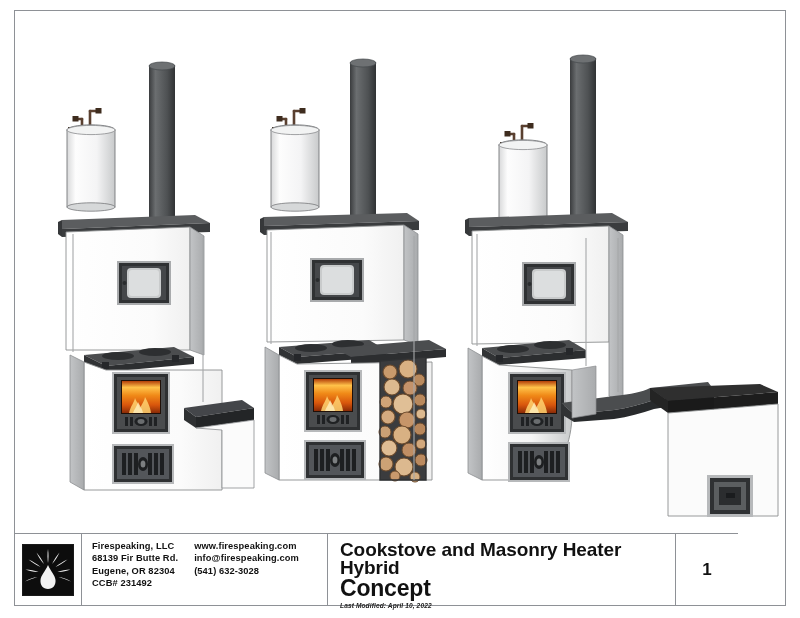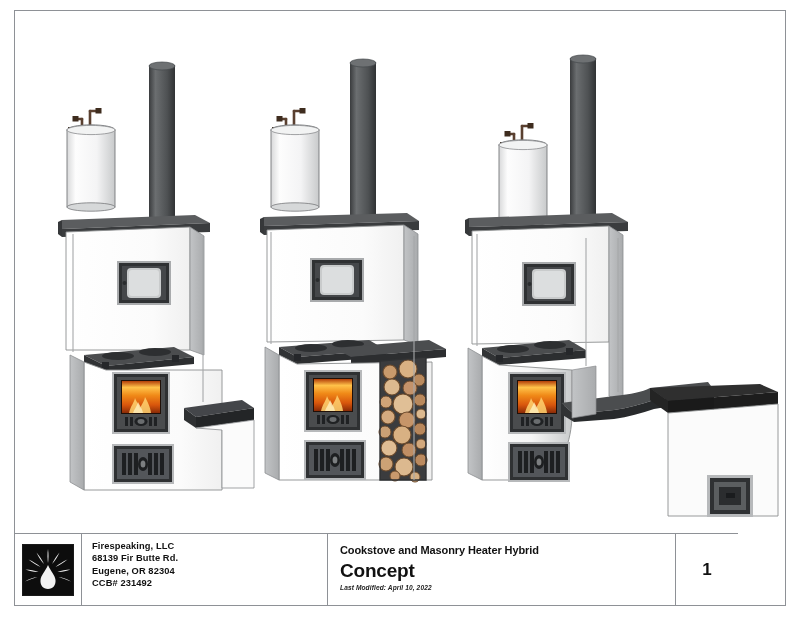--- a/index.html
+++ b/index.html
@@ -25,23 +25,23 @@
 
   
   .logo-box{width:50px;height:50px;background:#111;position:relative;
             overflow:hidden;border:1px solid #1a1a1a;}
   .logo-box svg{display:block;}
 
   .info-cols{display:flex;gap:16px;}
   .info-col{font-size:9.3px;font-weight:bold;color:#111;line-height:12.4px;
             letter-spacing:0.1px;white-space:nowrap;}
 
-  .t-main{font-size:11px;font-weight:bold;color:#111;line-height:18px;
+  .t-main{font-size:19px;font-weight:bold;color:#111;line-height:18px;
           letter-spacing:-0.1px;}
-  .t-sub{font-size:19px;font-weight:bold;color:#111;line-height:21px;
+  .t-sub{font-size:23px;font-weight:bold;color:#111;line-height:21px;
          letter-spacing:-0.2px;margin-top:1px;}
   .t-mod{font-size:6.6px;font-weight:bold;font-style:italic;color:#222;
          margin-top:3px;letter-spacing:0.1px;}
   .pg-num{font-size:17px;font-weight:bold;color:#111;}
 
   
   .canvas{position:absolute;left:14px;top:10px;width:772px;height:523px;}
   .canvas svg{display:block;}
 </style>
 </head>
@@ -435,20 +435,25 @@
     </div>
 
     <div class="tb-cell tb-info">
       <div class="info-cols">
         <div class="info-col">
           <div>Firespeaking, LLC</div>
           <div>68139 Fir Butte Rd.</div>
           <div>Eugene, OR 82304</div>
           <div>CCB# 231492</div>
         </div>
+        <div class="info-col">
+          <div>www.firespeaking.com</div>
+          <div>info@firespeaking.com</div>
+          <div>(541) 632-3028</div>
+        </div>
       </div>
     </div>
 
     <div class="tb-cell tb-title">
       <div class="t-main">Cookstove and Masonry Heater Hybrid</div>
       <div class="t-sub">Concept</div>
       <div class="t-mod">Last Modified: April 10, 2022</div>
     </div>
 
     <div class="tb-cell tb-page">

